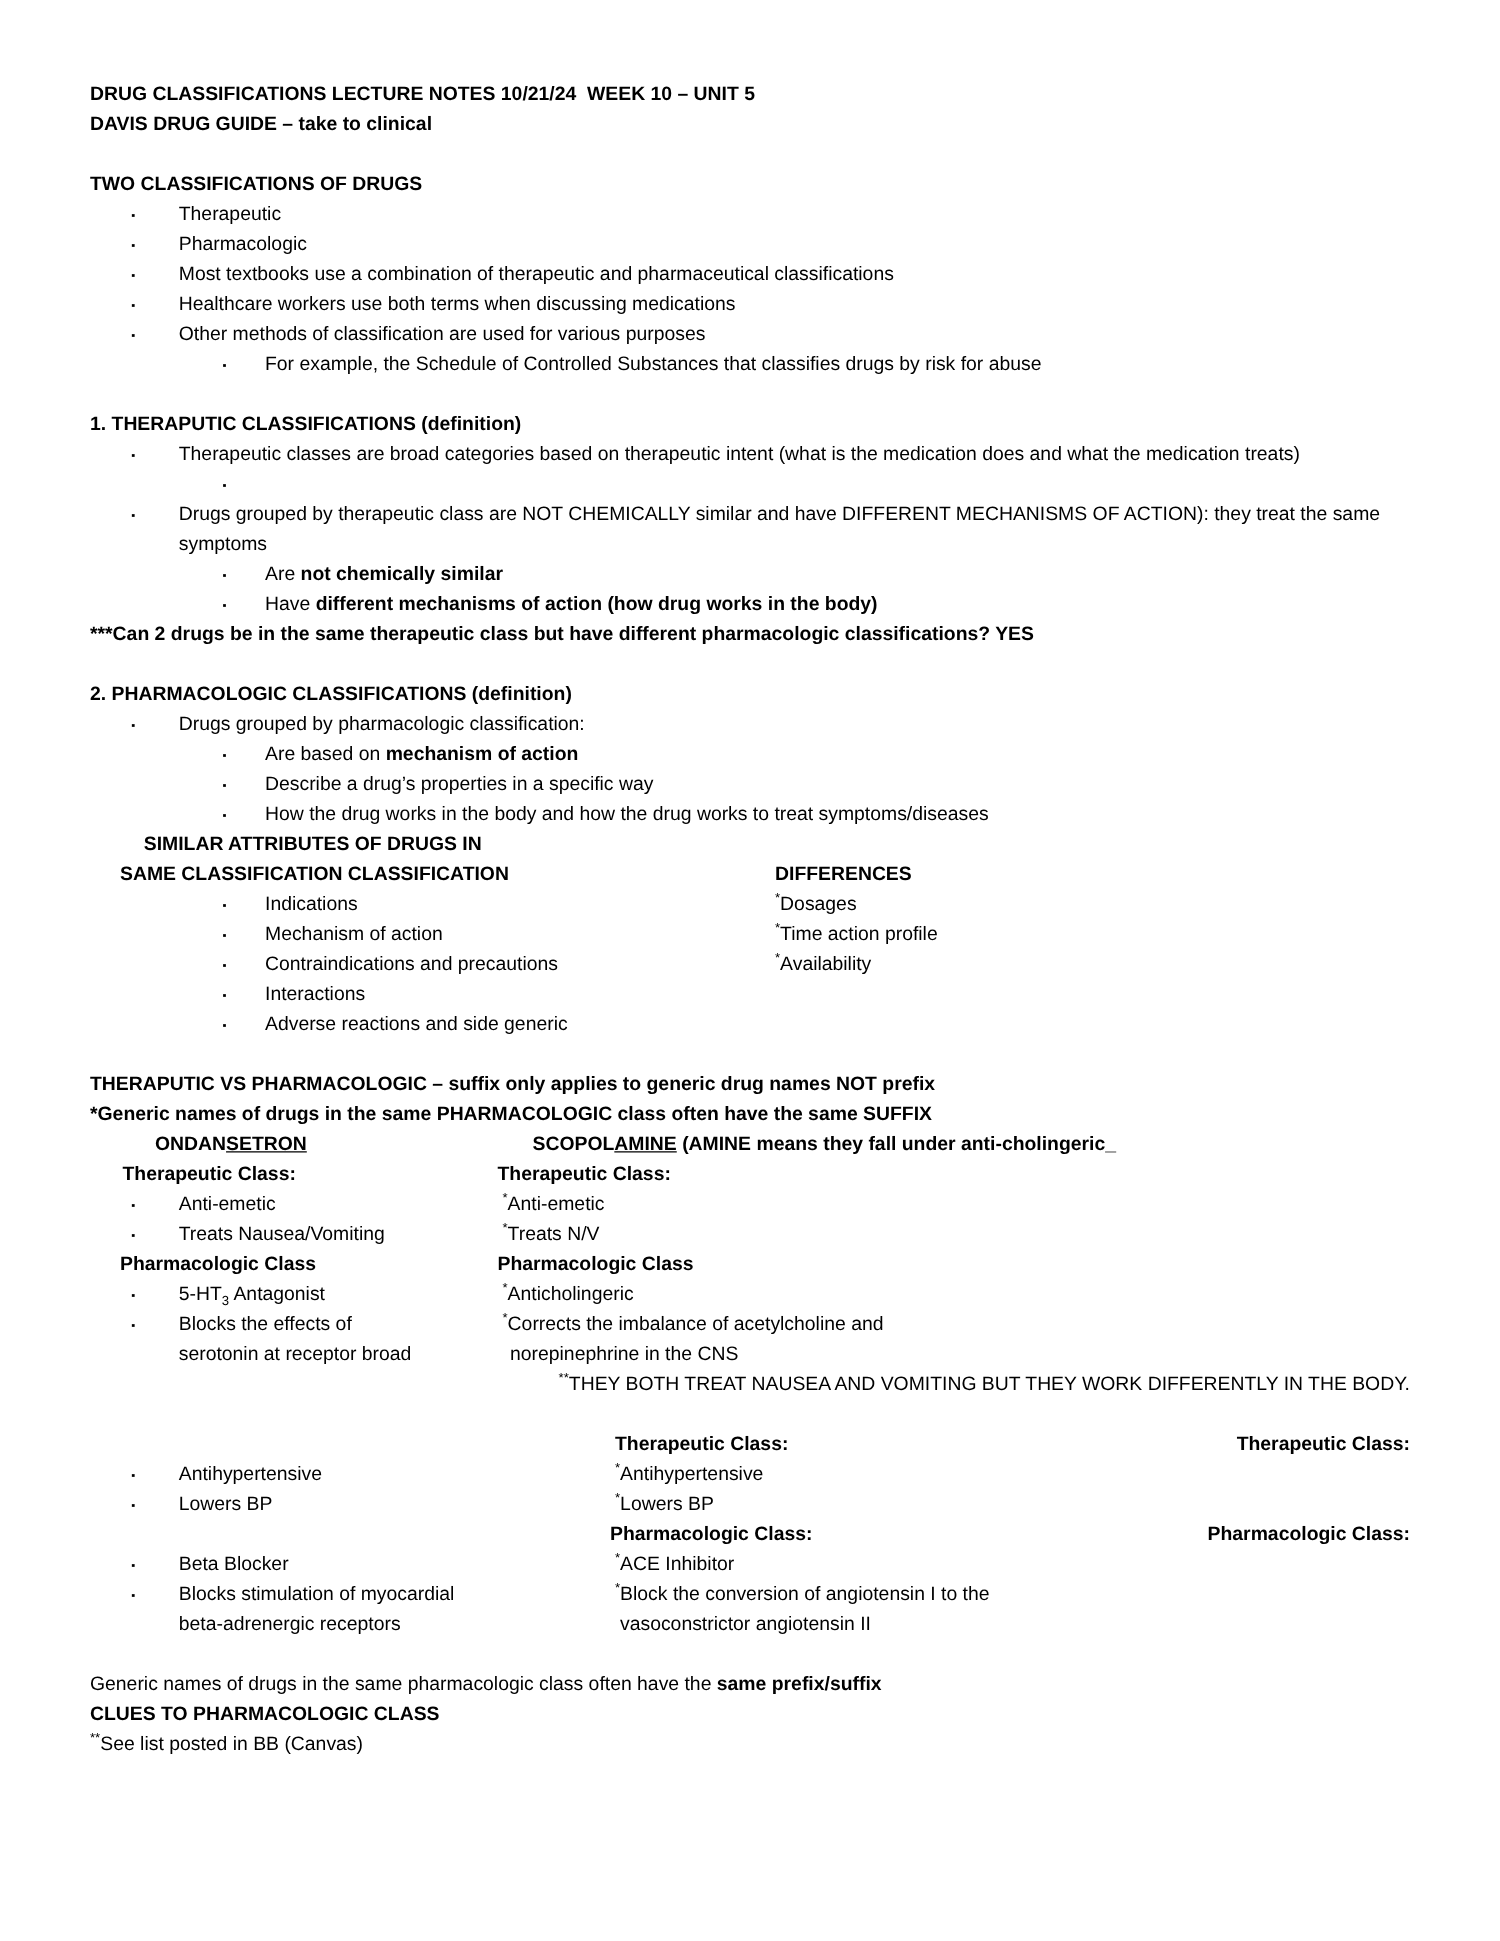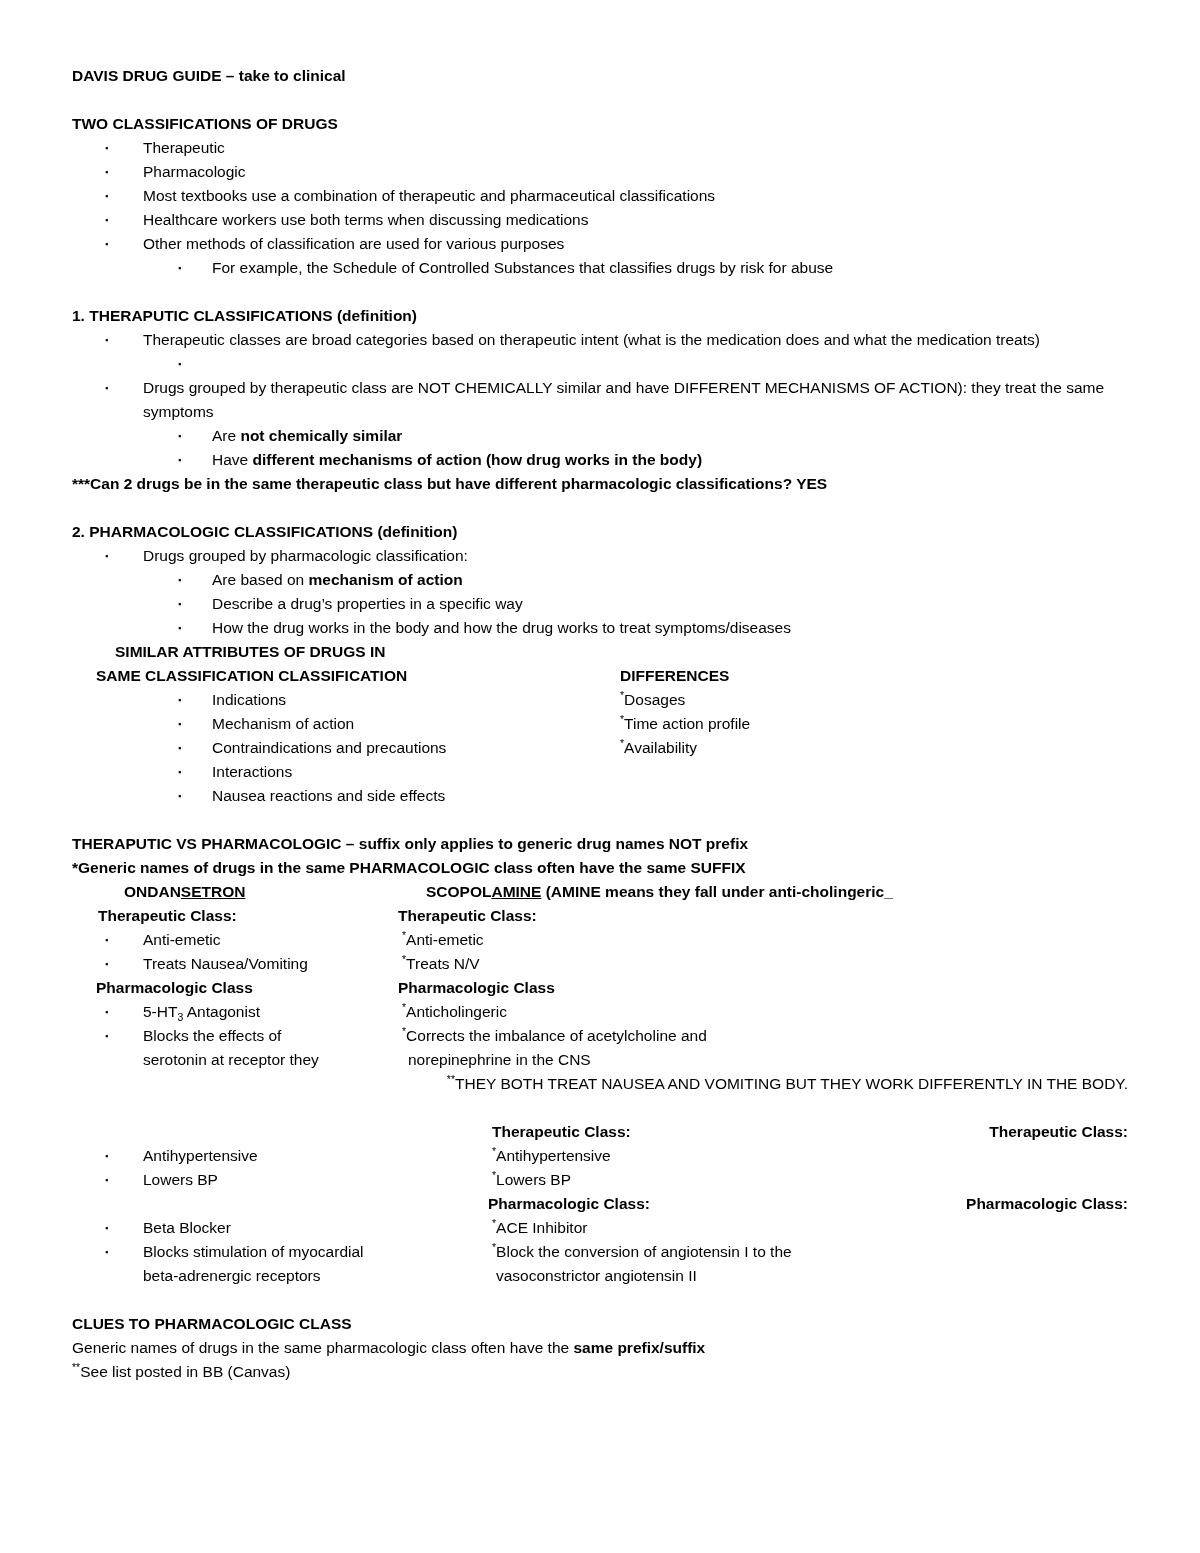--- a/index.html
+++ b/index.html
@@ -38,20 +38,21 @@
   .R333{left:333px;margin-left:21px;}
   .R336{left:336px;}
   .R416{left:416px;}
   .R420{left:420px;}
   .R424{left:424px;}
 </style>
 </head>
 <body>
 
 <div class="doc">
+    <div class="ln L0"><span class="run b">DRUG CLASSIFICATIONS LECTURE NOTES 10/21/24  WEEK 10 – UNIT 5</span></div>
     <div class="ln L0"><span class="run b">DAVIS DRUG GUIDE – take to clinical</span></div>
     <div class="gap"></div>
     <div class="ln L0"><span class="run b">TWO CLASSIFICATIONS OF DRUGS</span></div>
     <div class="bl lvl1"><span class="marker">▪</span><span class="bt"><span class="run">Therapeutic</span></span></div>
     <div class="bl lvl1"><span class="marker">▪</span><span class="bt"><span class="run">Pharmacologic</span></span></div>
     <div class="bl lvl1"><span class="marker">▪</span><span class="bt"><span class="run">Most textbooks use a combination of therapeutic and pharmaceutical classifications</span></span></div>
     <div class="bl lvl1"><span class="marker">▪</span><span class="bt"><span class="run">Healthcare workers use both terms when discussing medications</span></span></div>
     <div class="bl lvl1"><span class="marker">▪</span><span class="bt"><span class="run">Other methods of classification are used for various purposes</span></span></div>
     <div class="bl lvl2"><span class="marker">▪</span><span class="bt"><span class="run">For example, the Schedule of Controlled Substances that classifies drugs by risk for abuse</span></span></div>
     <div class="gap"></div>
@@ -79,21 +80,21 @@
     </div>
     <div class="row">
       <div class="bl lvl2"><span class="marker">▪</span><span class="bt"><span class="run">Mechanism of action</span></span></div>
       <div class="colR R548"><span class="run sup">*</span><span class="run">Time action profile</span></div>
     </div>
     <div class="row">
       <div class="bl lvl2"><span class="marker">▪</span><span class="bt"><span class="run">Contraindications and precautions</span></span></div>
       <div class="colR R548"><span class="run sup">*</span><span class="run">Availability</span></div>
     </div>
     <div class="bl lvl2"><span class="marker">▪</span><span class="bt"><span class="run">Interactions</span></span></div>
-    <div class="bl lvl2"><span class="marker">▪</span><span class="bt"><span class="run">Nausea reactions and side effects</span></span></div>
+    <div class="bl lvl2"><span class="marker">▪</span><span class="bt"><span class="run">Adverse reactions and side generic</span></span></div>
     <div class="gap"></div>
     <div class="ln L0"><span class="run b">THERAPUTIC VS PHARMACOLOGIC – suffix only applies to generic drug names NOT prefix</span></div>
     <div class="ln L0"><span class="run b">*Generic names of drugs in the same PHARMACOLOGIC class often have the same SUFFIX</span></div>
     <div class="row">
       <div class="ln L38"><span class="run b">ONDAN</span><span class="run b u">SETRON</span></div>
       <div class="colR R333"><span class="run b">SCOPOL</span><span class="run b u">AMINE</span><span class="run b"> (AMINE means they fall under anti-cholingeric_</span></div>
     </div>
     <div class="row">
       <div class="ln L26"><span class="run b">Therapeutic Class:</span></div>
       <div class="colR R326"><span class="run b">Therapeutic Class:</span></div>
@@ -112,21 +113,21 @@
     </div>
     <div class="row">
       <div class="bl lvl1"><span class="marker">▪</span><span class="bt"><span class="run">5-HT</span><span class="run sub">3</span><span class="run"> Antagonist</span></span></div>
       <div class="colR R330"><span class="run sup">*</span><span class="run">Anticholingeric</span></div>
     </div>
     <div class="row">
       <div class="bl lvl1"><span class="marker">▪</span><span class="bt"><span class="run">Blocks the effects of</span></span></div>
       <div class="colR R330"><span class="run sup">*</span><span class="run">Corrects the imbalance of acetylcholine and</span></div>
     </div>
     <div class="row">
-      <div class="ln L71"><span class="run">serotonin at receptor they</span></div>
+      <div class="ln L71"><span class="run">serotonin at receptor broad</span></div>
       <div class="colR R336"><span class="run">norepinephrine in the CNS</span></div>
     </div>
     <div class="ln L33"><span class="run sup">**</span><span class="run">THEY BOTH TREAT NAUSEA AND VOMITING BUT THEY WORK DIFFERENTLY IN THE BODY.</span></div>
     <div class="gap"></div>
     <div class="row">
       <div class="ln L33"><span class="run b">Therapeutic Class:</span></div>
       <div class="colR R420"><span class="run b">Therapeutic Class:</span></div>
     </div>
     <div class="row">
       <div class="bl lvl1"><span class="marker">▪</span><span class="bt"><span class="run">Antihypertensive</span></span></div>
@@ -146,20 +147,20 @@
     </div>
     <div class="row">
       <div class="bl lvl1"><span class="marker">▪</span><span class="bt"><span class="run">Blocks stimulation of myocardial</span></span></div>
       <div class="colR R420"><span class="run sup">*</span><span class="run">Block the conversion of angiotensin I to the</span></div>
     </div>
     <div class="row">
       <div class="ln L71"><span class="run">beta-adrenergic receptors</span></div>
       <div class="colR R424"><span class="run">vasoconstrictor angiotensin II</span></div>
     </div>
     <div class="gap"></div>
+    <div class="ln L0"><span class="run">Generic names of drugs in the same pharmacologic class often have the </span><span class="run b">same prefix/suffix</span></div>
     <div class="ln L0"><span class="run b">CLUES TO PHARMACOLOGIC CLASS</span></div>
-    <div class="ln L0"><span class="run">Generic names of drugs in the same pharmacologic class often have the </span><span class="run b">same prefix/suffix</span></div>
     <div class="ln L0"><span class="run sup">**</span><span class="run">See list posted in BB (Canvas)</span></div>
   </div>
 
 <style>
   .R548{left:548px;}
 </style>
 
 </body></html>

